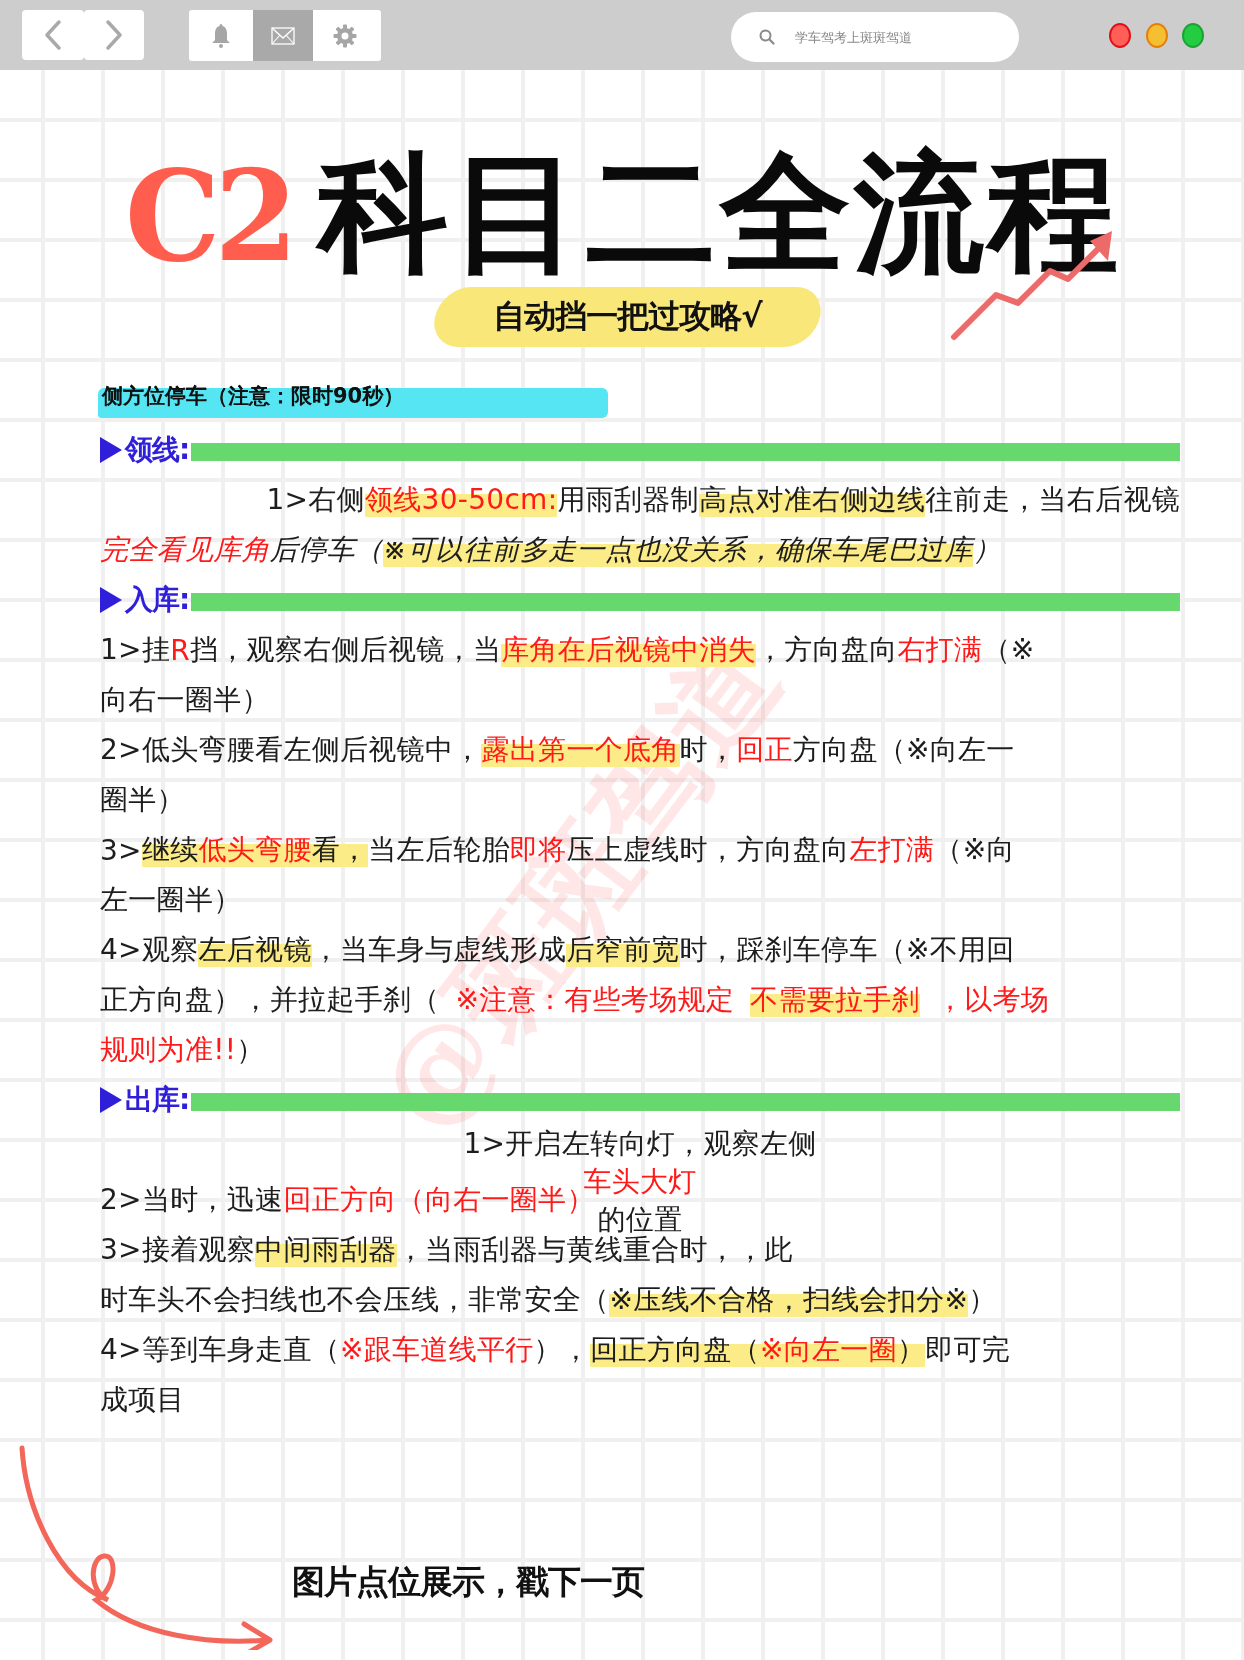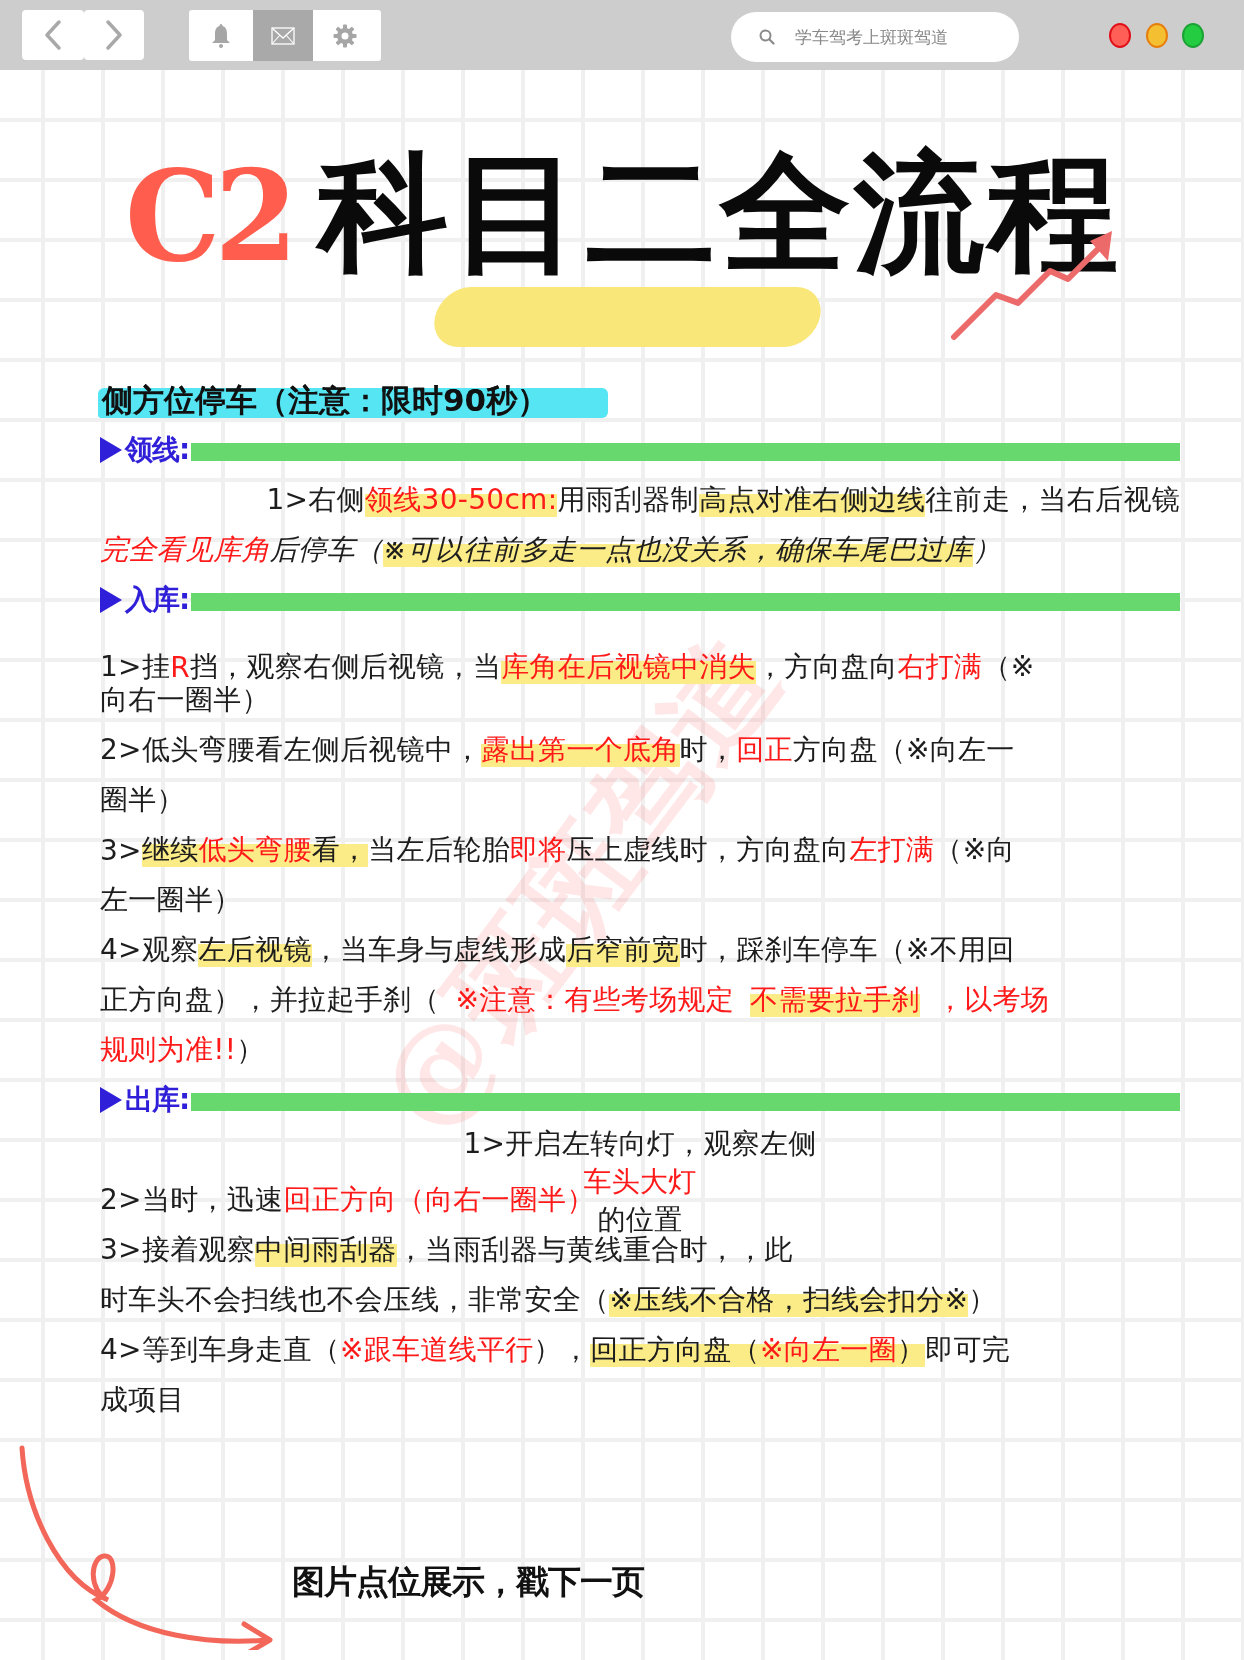--- a/index.html
+++ b/index.html
@@ -25,21 +25,21 @@
   .tool-btn { width: 64px; height: 51px; display: flex; align-items: center; justify-content: center; }
   .tool-btn.active { background: #a9a9a9; width: 60px; }
   .search {
     position: absolute; left: 731px; top: 12px; width: 288px; height: 50px;
     background: #fff; border-radius: 25px;
     display: flex; align-items: center;
   }
   .search-icon { margin-left: 28px; margin-right: 20px; display: flex; }
   .search-input {
     border: none; outline: none; background: transparent;
-    font-family: "DejaVu Sans", sans-serif; font-size: 17px; color: #888;
+    font-family: "DejaVu Sans", sans-serif; font-size: 13px; color: #888;
     width: 200px; padding: 0;
   }
   .search-input::placeholder { color: #888; }
   .dot { position: absolute; top: 23px; width: 22px; height: 25px; border-radius: 50%; box-sizing: border-box; border: 2px solid; }
   
   .page {
     position: absolute; left: 0; top: 70px; width: 1244px; height: 1590px;
     background-color: #fff;
     background-image:
       linear-gradient(to right, #f0f0f0 0, #f0f0f0 4px, transparent 4px),
@@ -73,22 +73,22 @@
   }
   .subtitle-text {
     position: relative; font-weight: bold; font-size: 32px; color: #111;
     letter-spacing: -1px;
   }
   .arrow-up { position: absolute; left: 940px; top: 225px; }
   
   .section-title {
     position: absolute; left: 98px; top: 382px; height: 40px;
     padding: 0 8px 0 4px;
-    font-weight: bold; font-size: 31px; color: #111;
-    display: flex; align-items: flex-end; white-space: nowrap;
+    font-weight: bold; font-size: 21px; color: #111;
+    display: flex; align-items: flex-start; white-space: nowrap;
   }
   .section-title::before {
     content: ""; position: absolute; left: 0; right: 0; top: 10px; bottom: 4px;
     background: #56e6f3; border-radius: 4px; z-index: -1;
   }
   
   .sub-head {
     position: absolute; left: 100px; height: 40px; width: 1080px;
     display: flex; align-items: center;
   }
@@ -181,20 +181,21 @@
   <span class="title-main">科目二全流程</span>
 </div>
 
 <svg class="arrow-up" width="230" height="120" viewBox="0 0 230 120">
   <polyline points="14,112 56,70 78,78 110,46 128,54 166,16" fill="none" stroke="#ec6a6a" stroke-width="6" stroke-linecap="round" stroke-linejoin="round"></polyline>
   <polygon points="172,6 150,16 168,36" fill="#ec6a6a"></polygon>
 </svg>
 
 <div class="subtitle">
   <div class="subtitle-bg"></div>
+  <span class="subtitle-text">自动挡一把过攻略√</span>
 </div>
 
 <div class="section-title" style="z-index:1">
   <span>侧方位停车（注意：限时90秒）</span>
 </div>
 <div style="position:absolute; left:98px; top:388px; width:510px; height:30px; background:#56e6f3; border-radius:6px; z-index:0;"></div>
 <div class="section-title" style="z-index:2">
   <span>侧方位停车（注意：限时90秒）</span>
 </div>
 
@@ -215,21 +216,21 @@
       <span class="r">完全看见库角</span>
       <span class="">后停车（</span>
       <span class="hl">※可以往前多走一点也没关系，确保车尾巴过库</span>
       <span class="">）</span>
     </div>
     <div class="sub-head" style="top: 580px;">
       <span class="tri"></span>
       <span class="label">入库:</span>
       <span class="bar"></span>
     </div>
-    <div class="line" style="top: 625px; margin-top: 17px;">
+    <div class="line" style="top: 625px;">
       <span class="">1&gt;挂</span>
       <span class="r">R</span>
       <span class="">挡，观察右侧后视镜，当</span>
       <span class="r hl">库角在后视镜中消失</span>
       <span class="">，方向盘向</span>
       <span class="r">右打满</span>
       <span class="">（※</span>
     </div>
     <div class="line" style="top: 675px;">
       <span class="">向右一圈半）</span>

